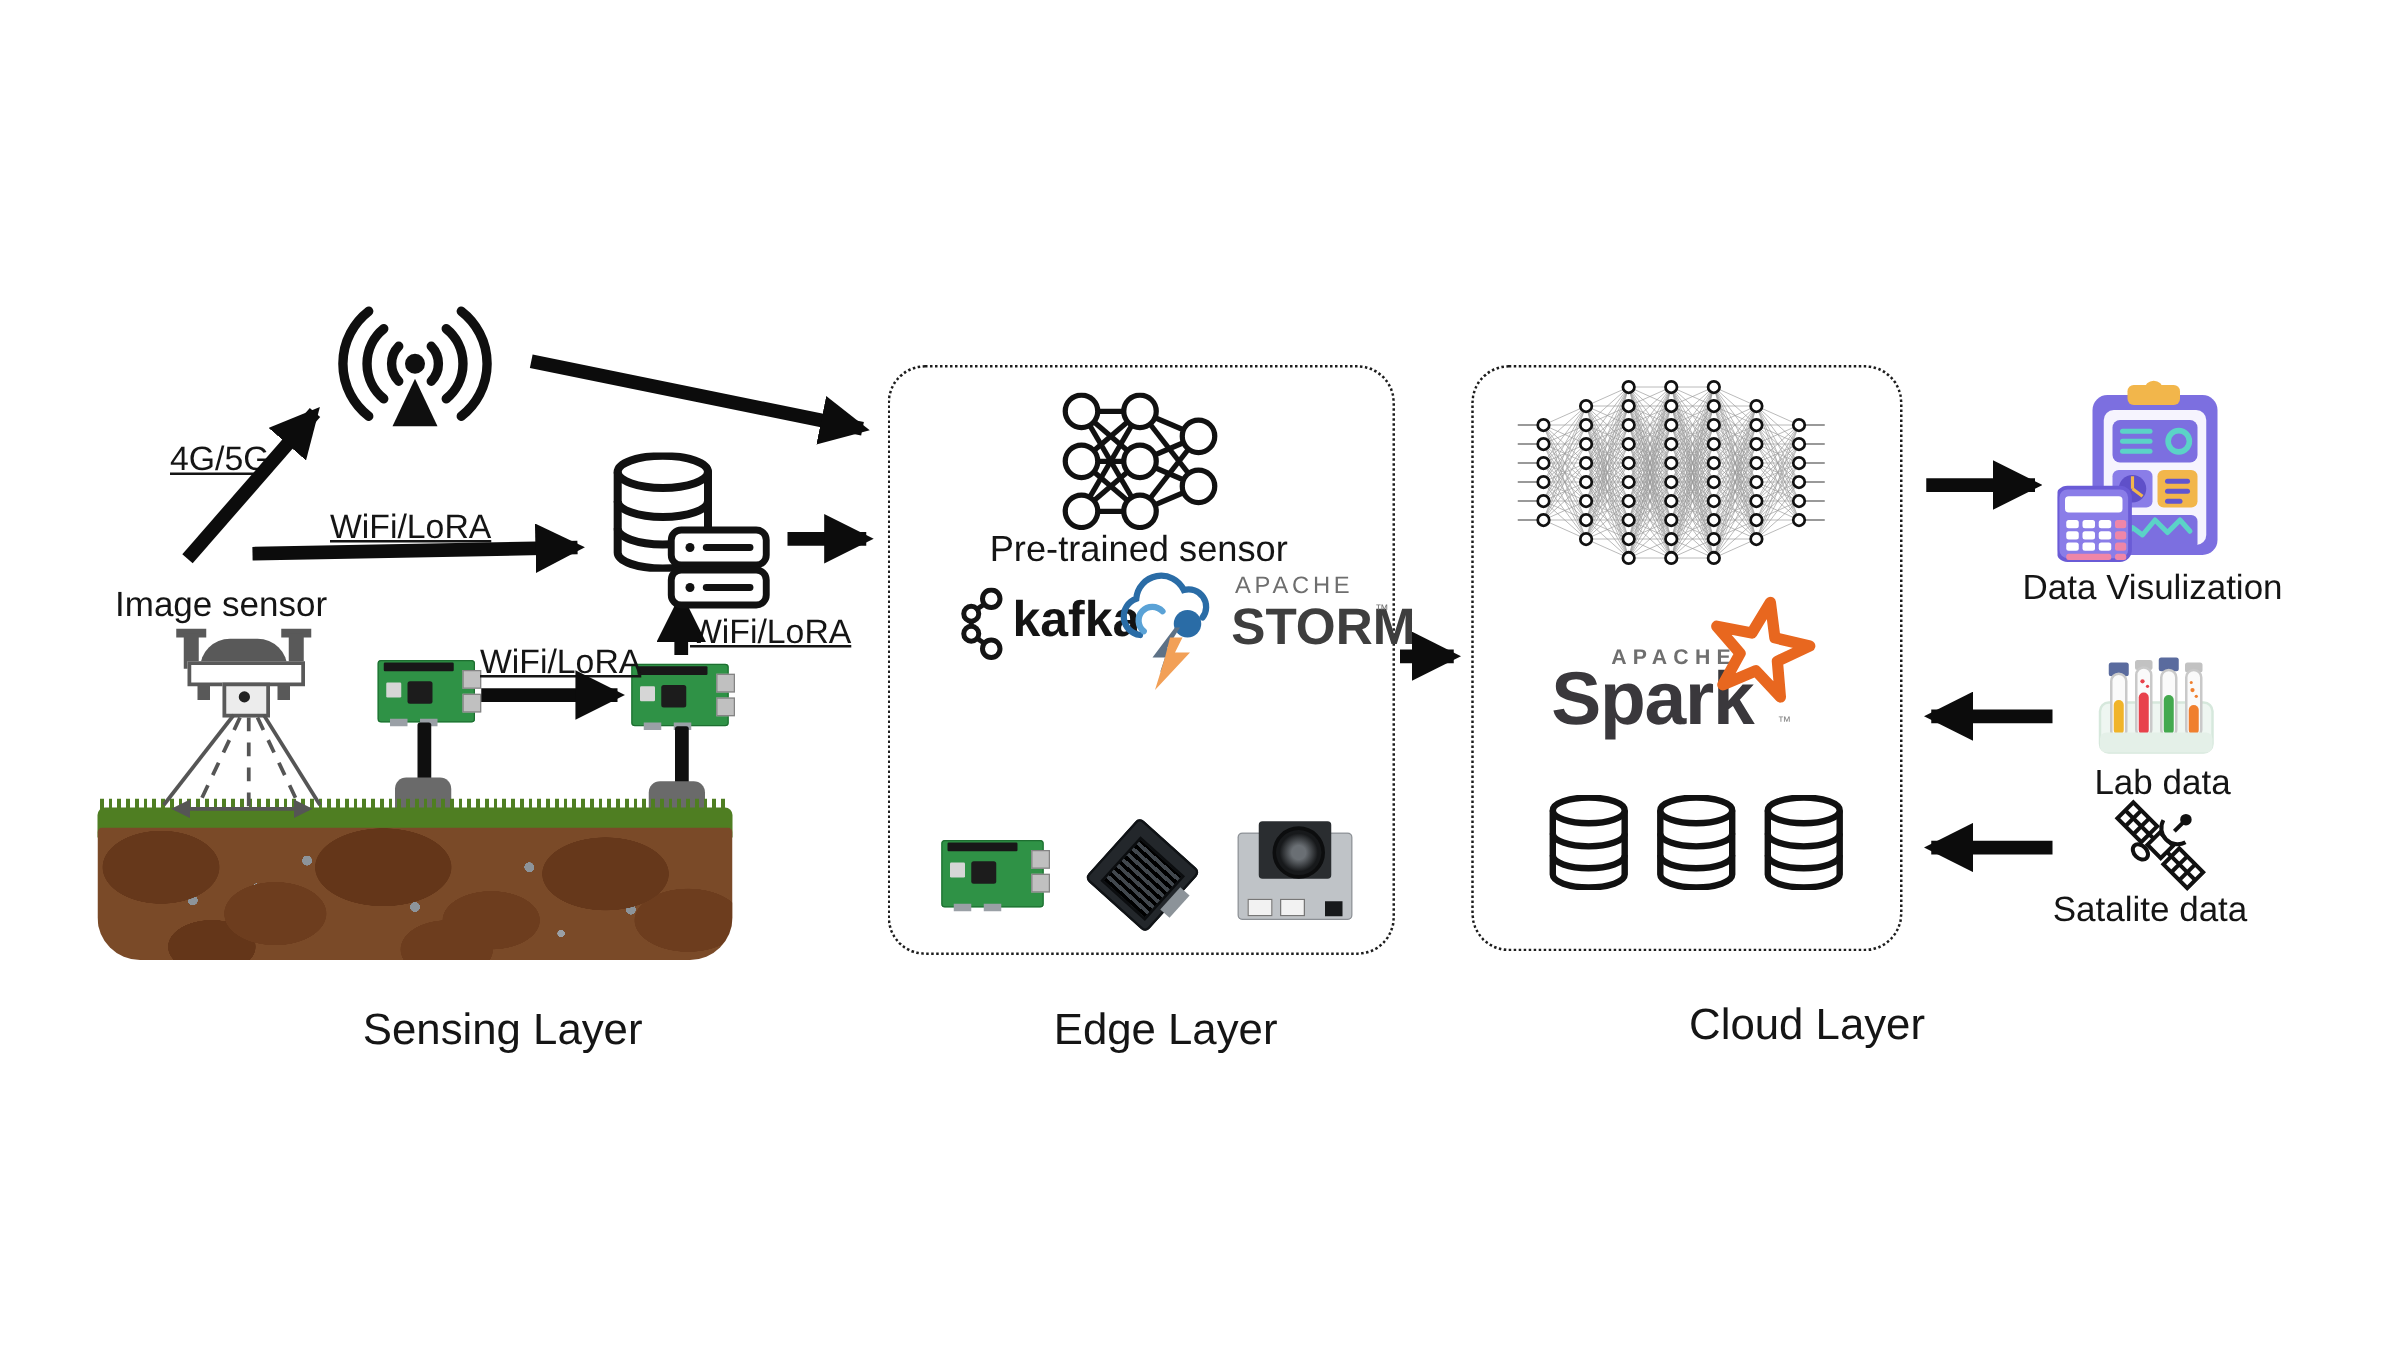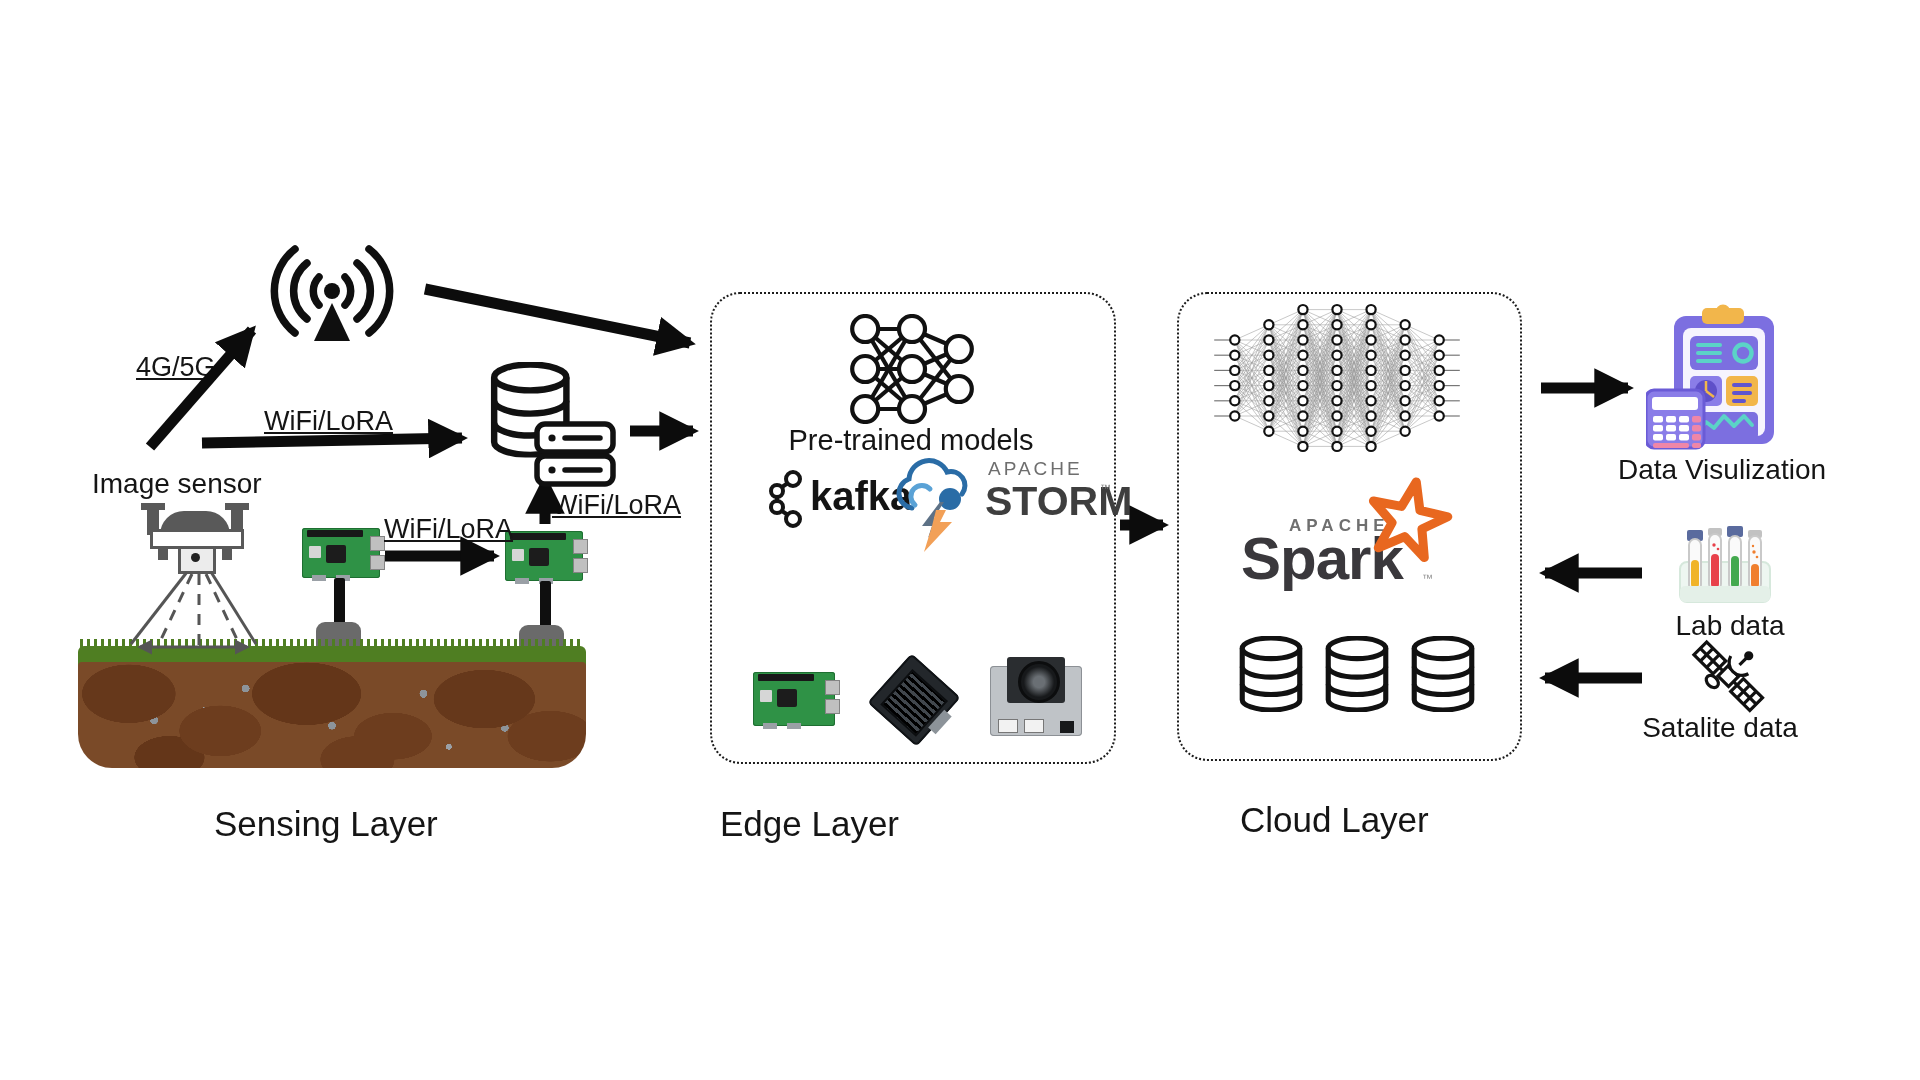--- a/index.html
+++ b/index.html
@@ -1,21 +1,21 @@
 <!DOCTYPE html>
 <html><head>
 <meta charset="utf-8">
 <style>
   html,body{margin:0;padding:0;background:#fff;}
   .canvas{position:relative;width:1920px;height:1080px;background:#ffffff;overflow:hidden;
           font-family:"Liberation Sans",sans-serif;color:#151515;}
   .abs{position:absolute;}
   .lbl{position:absolute;color:#151515;white-space:nowrap;}
   .conn{font-size:27px;text-decoration:underline;}
-  .title{font-size:35px;font-weight:500;text-align:left;}
+  .title{font-size:35px;font-weight:500;text-align:right;}
   .layerbox{position:absolute;border:2.5px dotted #1c1c1c;border-radius:30px;background:#fff;}
   .innerbox{position:absolute;border:1.5px solid #4a4a4a;background:#fff;display:flex;
             align-items:center;justify-content:center;text-align:center;}
   .innerbox .bt{font-size:13.5px;line-height:1.6;color:#333;}
   
   .grass{position:absolute;left:78px;top:646px;width:508px;height:24px;background:#4f7e22;border-radius:6px 6px 0 0;}
   .grass:before{content:"";position:absolute;top:-7px;left:2px;right:2px;height:9px;
     background:repeating-linear-gradient(90deg,#4f7e22 0 3px,transparent 3px 7px);}
   .soil{position:absolute;left:78px;top:662px;width:508px;height:106px;background:#7a4a28;
     border-radius:4px 4px 34px 34px;
@@ -212,21 +212,21 @@
         <circle cx="17.2" cy="15" r="13"></circle>
         <circle cx="17.2" cy="55" r="13"></circle>
         <circle cx="17.2" cy="95" r="13"></circle>
         <circle cx="64" cy="15" r="13"></circle>
         <circle cx="64" cy="55" r="13"></circle>
         <circle cx="64" cy="95" r="13"></circle>
         <circle cx="110.8" cy="35" r="13"></circle>
         <circle cx="110.8" cy="75" r="13"></circle>
       </g>
     </svg>
-  <div class="lbl" style="left:710px;top:424px;width:402px;text-align:center;font-size:29px">Pre-trained models</div>
+  <div class="lbl" style="left:710px;top:424px;width:402px;text-align:center;font-size:29px">Pre-trained sensor</div>
 
   <svg class="abs" style="left:766px;top:470px" width="40" height="58" viewBox="0 0 40 58">
     <g stroke="#141414" stroke-width="4" fill="#fff">
       <line x1="22" y1="13" x2="13" y2="19"></line>
         <line x1="11" y1="24" x2="11" y2="34"></line>
         <line x1="13" y1="39" x2="22" y2="45"></line>
       <circle cx="27" cy="9" r="7"></circle>
         <circle cx="11" cy="21" r="6"></circle>
         <circle cx="11" cy="37" r="6"></circle>
         <circle cx="27" cy="49" r="7"></circle>

